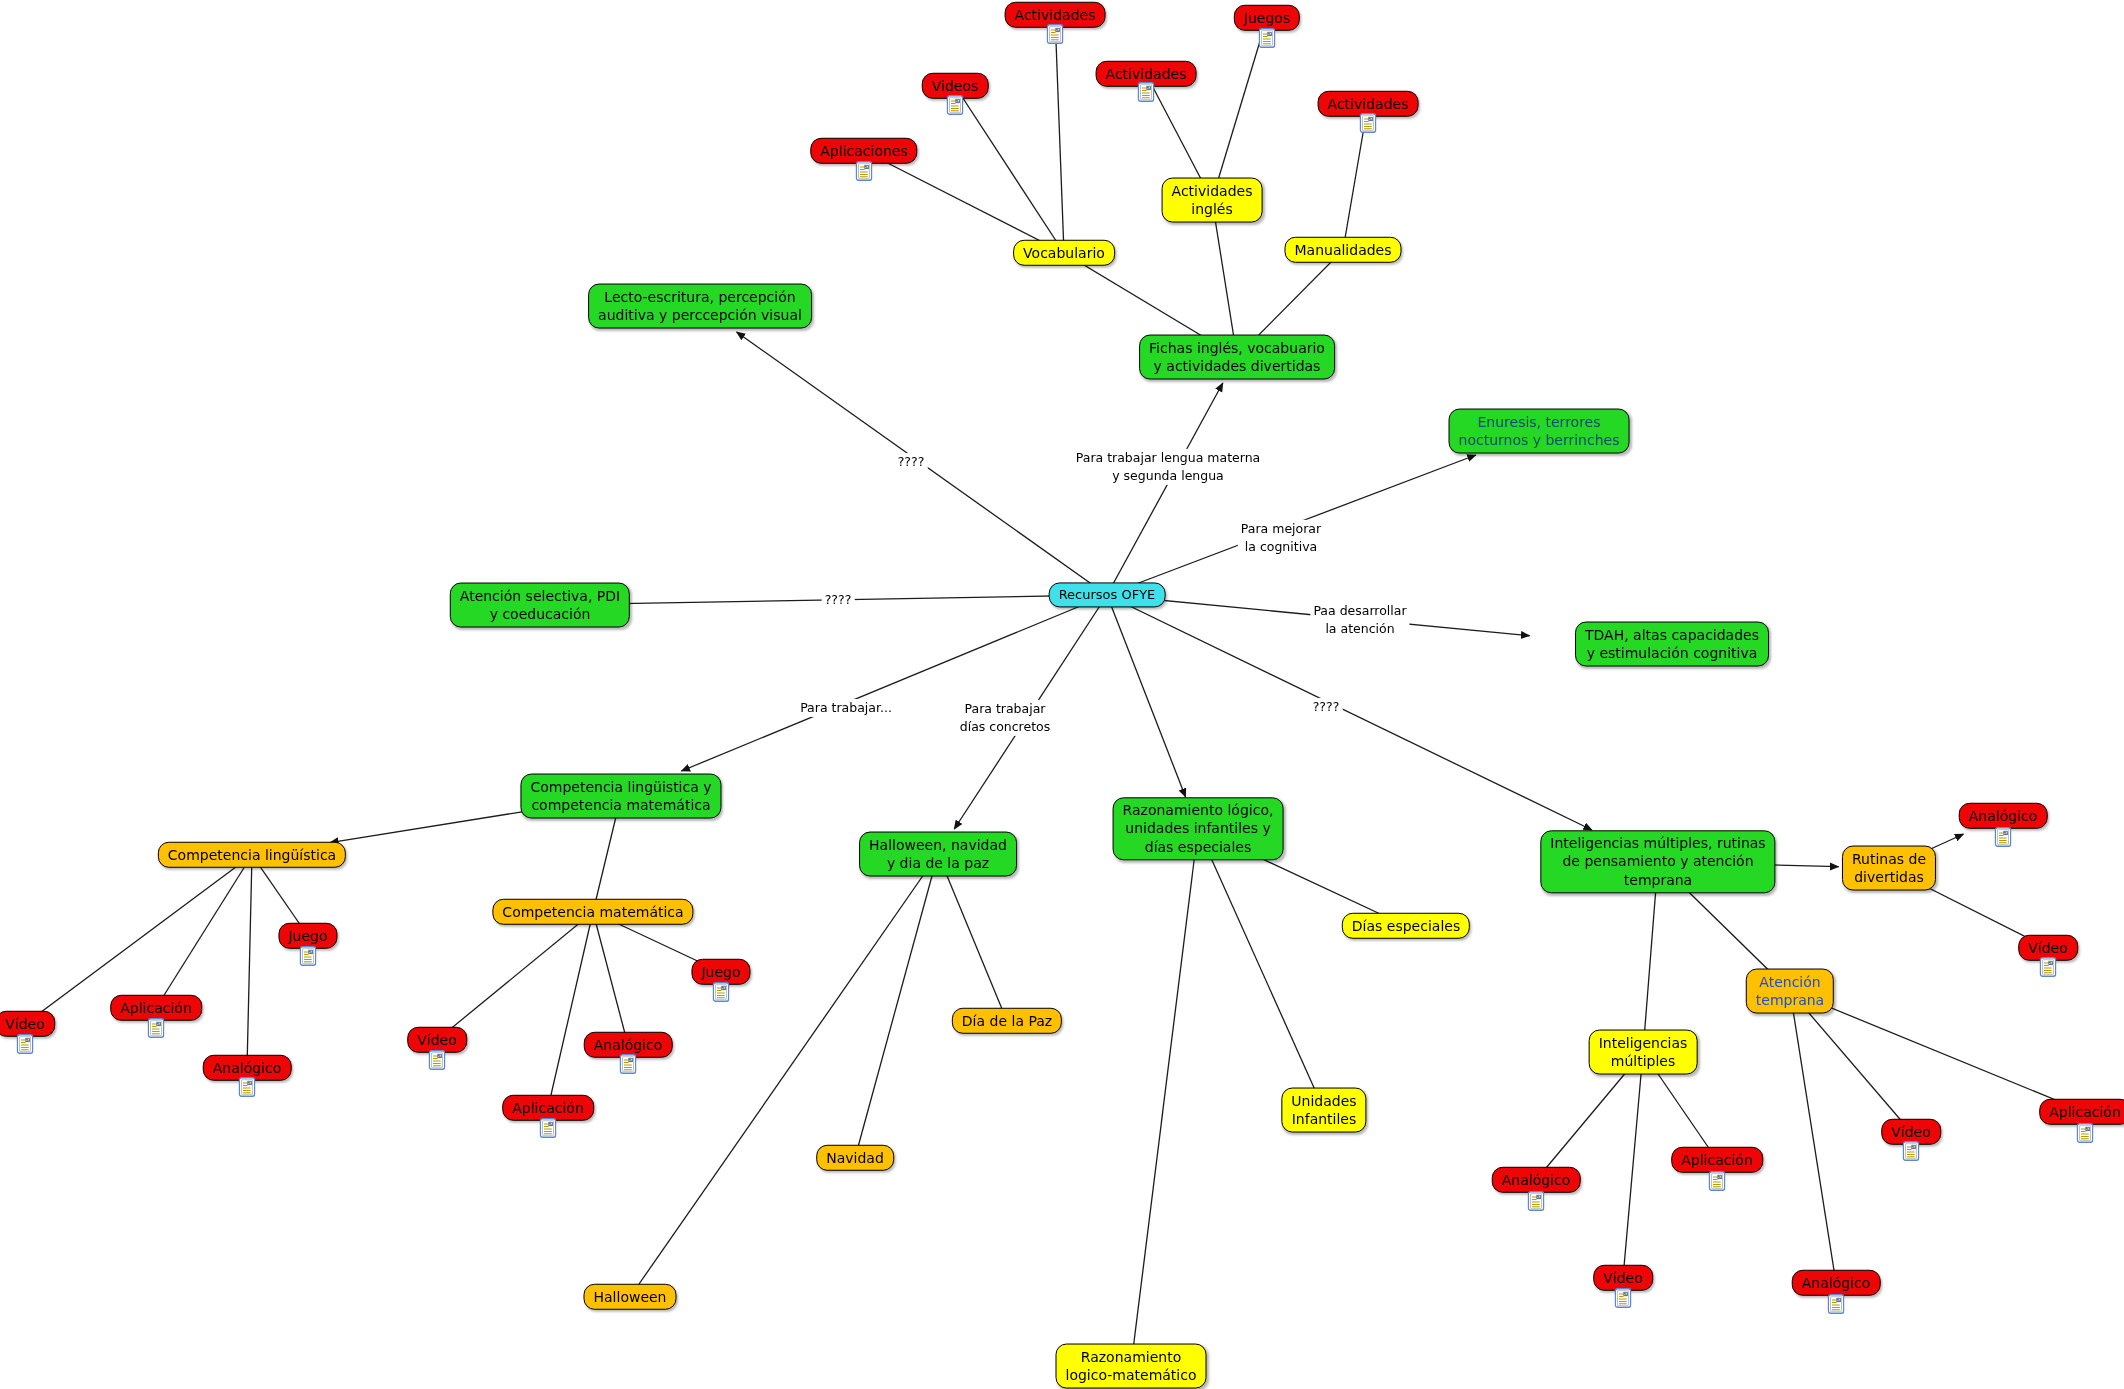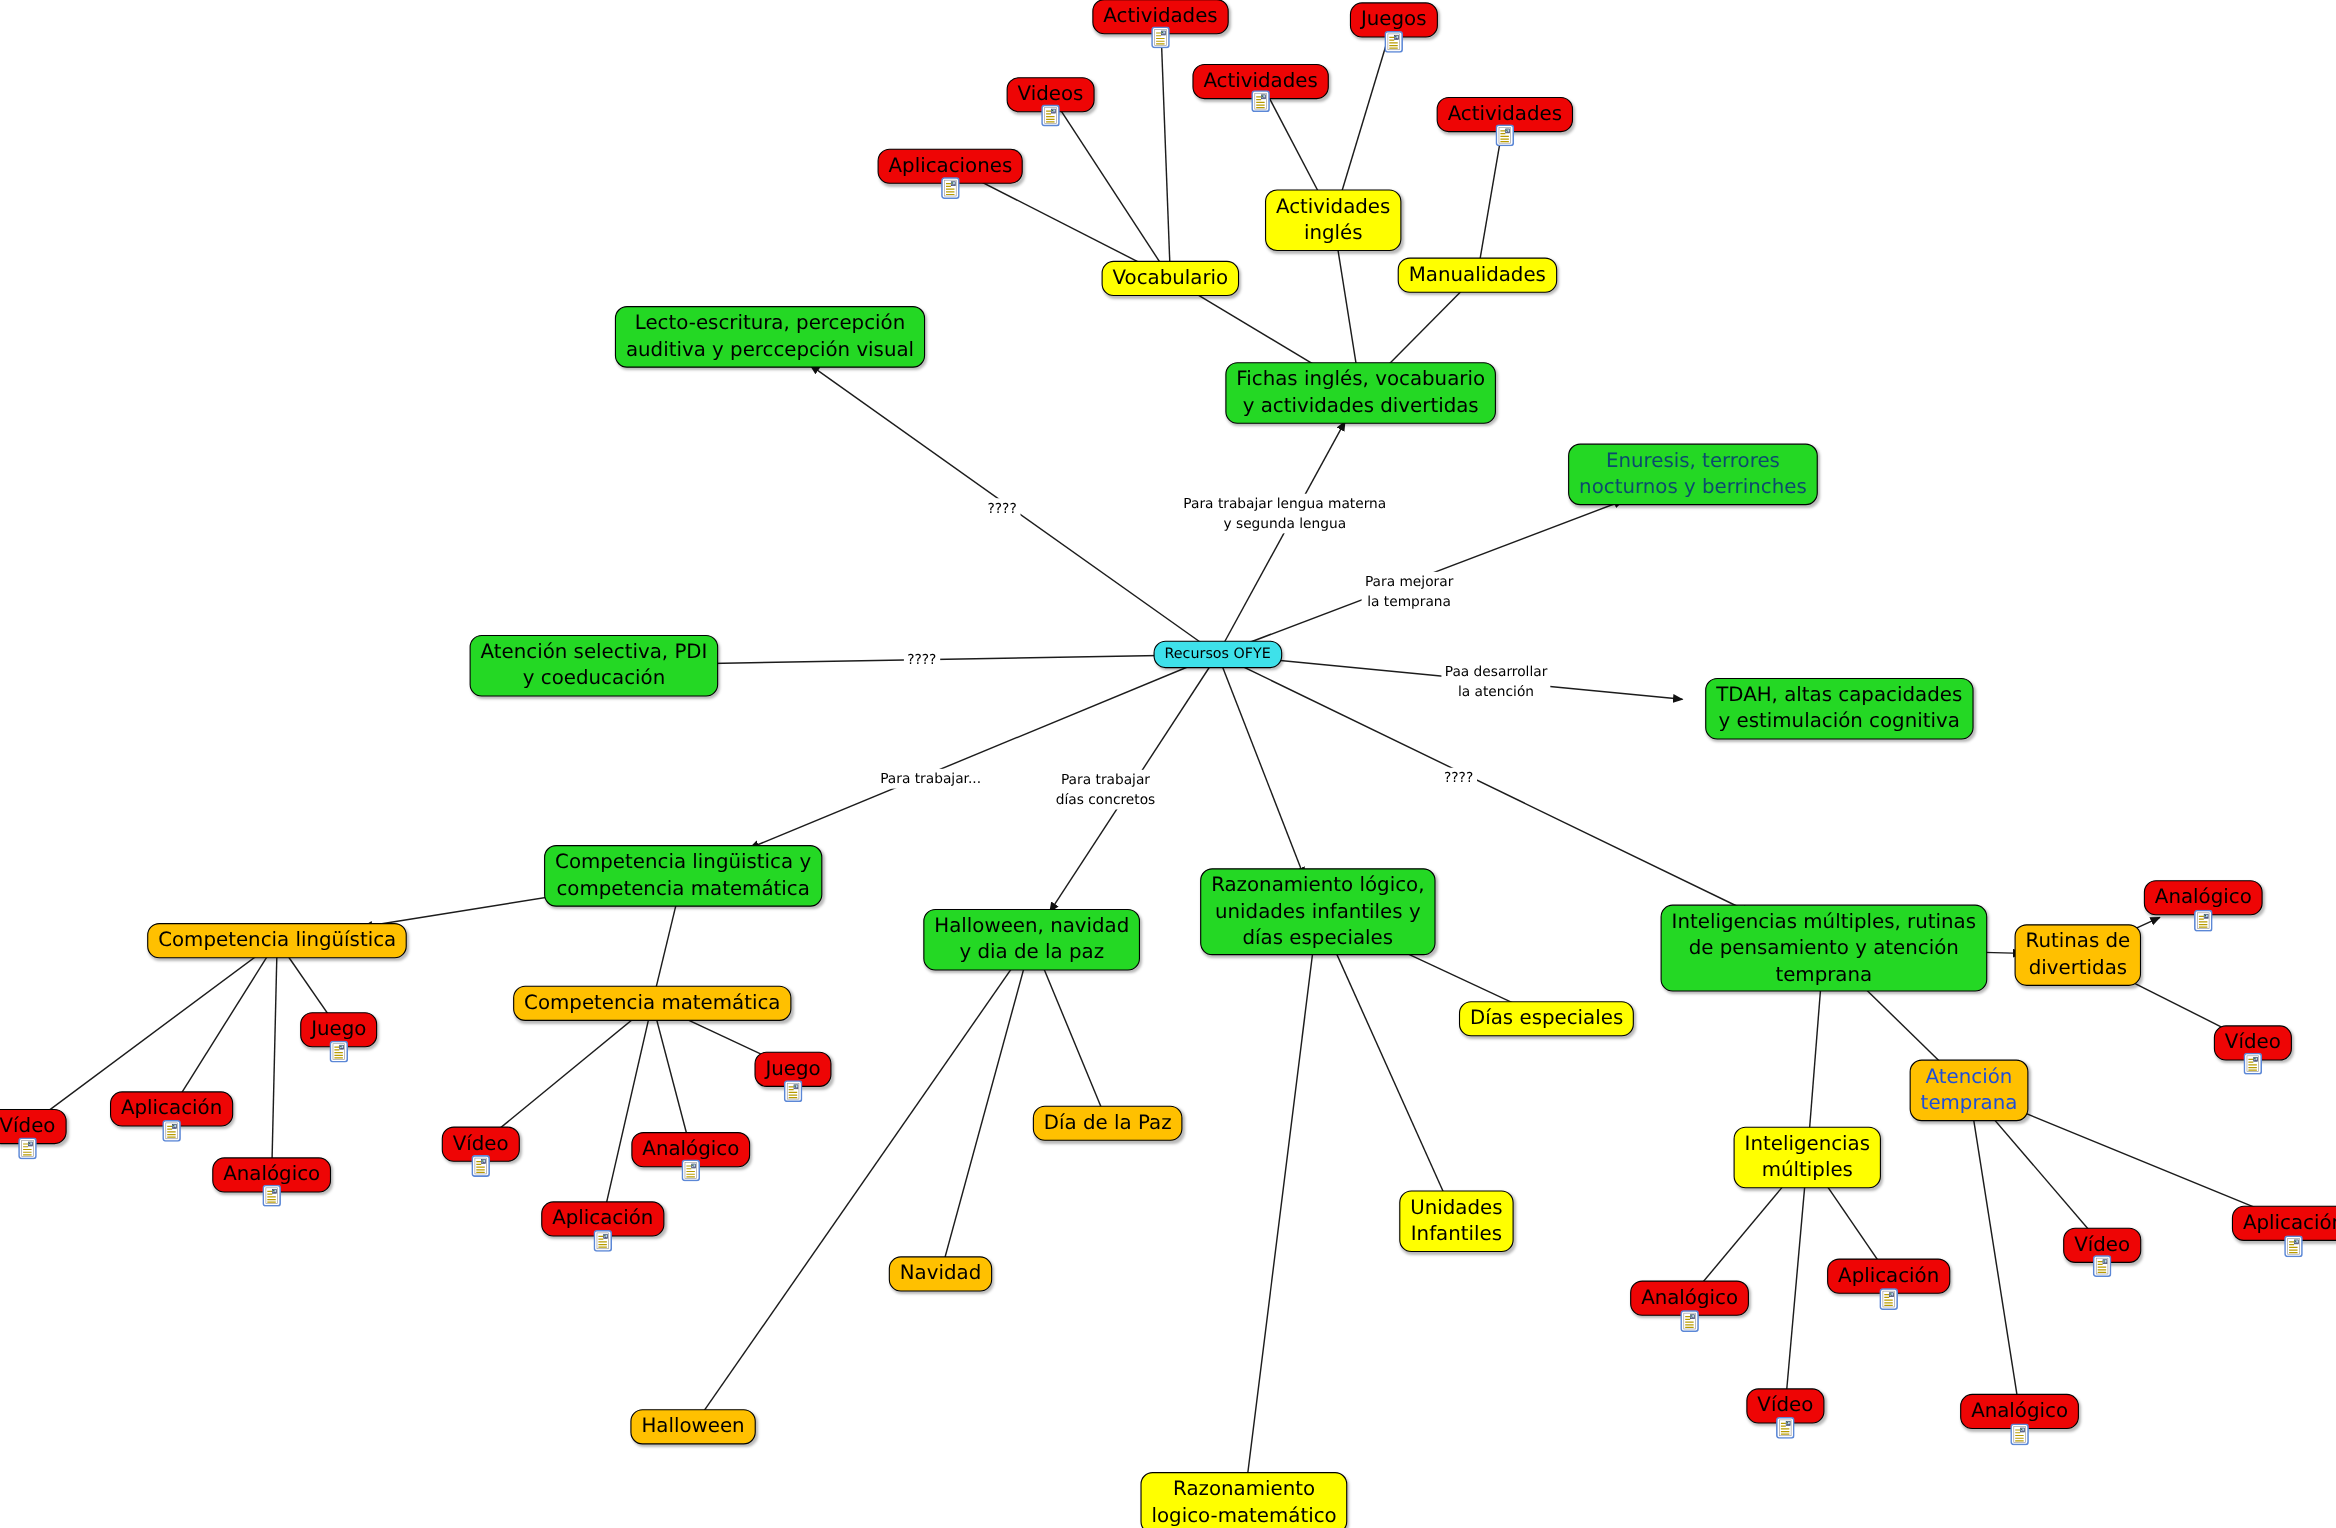--- a/index.html
+++ b/index.html
@@ -19,21 +19,21 @@
     font-size:12.5px;line-height:1.45;
     text-align:center;white-space:pre-line;
     padding:0 3px;
   }
   .node{
     position:absolute;z-index:3;
     transform:translate(-50%,-50%);
     border:1.4px solid #000;
     border-radius:11px;
     color:#000;
-    font-size:18px;line-height:1.32;
+    font-size:14px;line-height:1.32;
     text-align:center;white-space:pre-line;
     padding:3px 9px;
     box-shadow:1.5px 2px 2.5px rgba(0,0,0,0.28);
     cursor:default;
   }
   .resource-icon{
     position:absolute;z-index:4;
     transform:translate(-50%,0);
     width:17px;height:20px;
   }
@@ -91,21 +91,21 @@
       <line x1="1790" y1="991" x2="2085" y2="1112" stroke="#1c1c1c" stroke-width="1.3"></line>
       <line x1="1790" y1="991" x2="1836" y2="1283" stroke="#1c1c1c" stroke-width="1.3"></line>
       <line x1="1643" y1="1052" x2="1536" y2="1180" stroke="#1c1c1c" stroke-width="1.3"></line>
       <line x1="1643" y1="1052" x2="1623" y2="1278" stroke="#1c1c1c" stroke-width="1.3"></line>
       <line x1="1643" y1="1052" x2="1717" y2="1160" stroke="#1c1c1c" stroke-width="1.3"></line>
     </svg>
 <div class="edge-label" style="left: 911px; top: 462px;">????</div>
     <div class="edge-label" style="left: 1168px; top: 467px;">Para trabajar lengua materna
 y segunda lengua</div>
     <div class="edge-label" style="left: 1281px; top: 538px;">Para mejorar
-la temprana</div>
+la cognitiva</div>
     <div class="edge-label" style="left: 838px; top: 600px;">????</div>
     <div class="edge-label" style="left: 1360px; top: 620px;">Paa desarrollar
 la atención</div>
     <div class="edge-label" style="left: 846px; top: 708px;">Para trabajar...</div>
     <div class="edge-label" style="left: 1005px; top: 718px;">Para trabajar
 días concretos</div>
     <div class="edge-label" style="left: 1326px; top: 707px;">????</div>
     <div class="node root" style="left: 1107px; top: 595px; background: rgb(62, 225, 234); border-color: rgb(0, 0, 0); color: rgb(0, 0, 0); font-size: 13px;">Recursos OFYE</div>
     <div class="node topic" style="left: 700px; top: 306px; background: rgb(36, 216, 36); border-color: rgb(0, 0, 0); color: rgb(0, 0, 0);">Lecto-escritura, percepción
 auditiva y perccepción visual</div>

